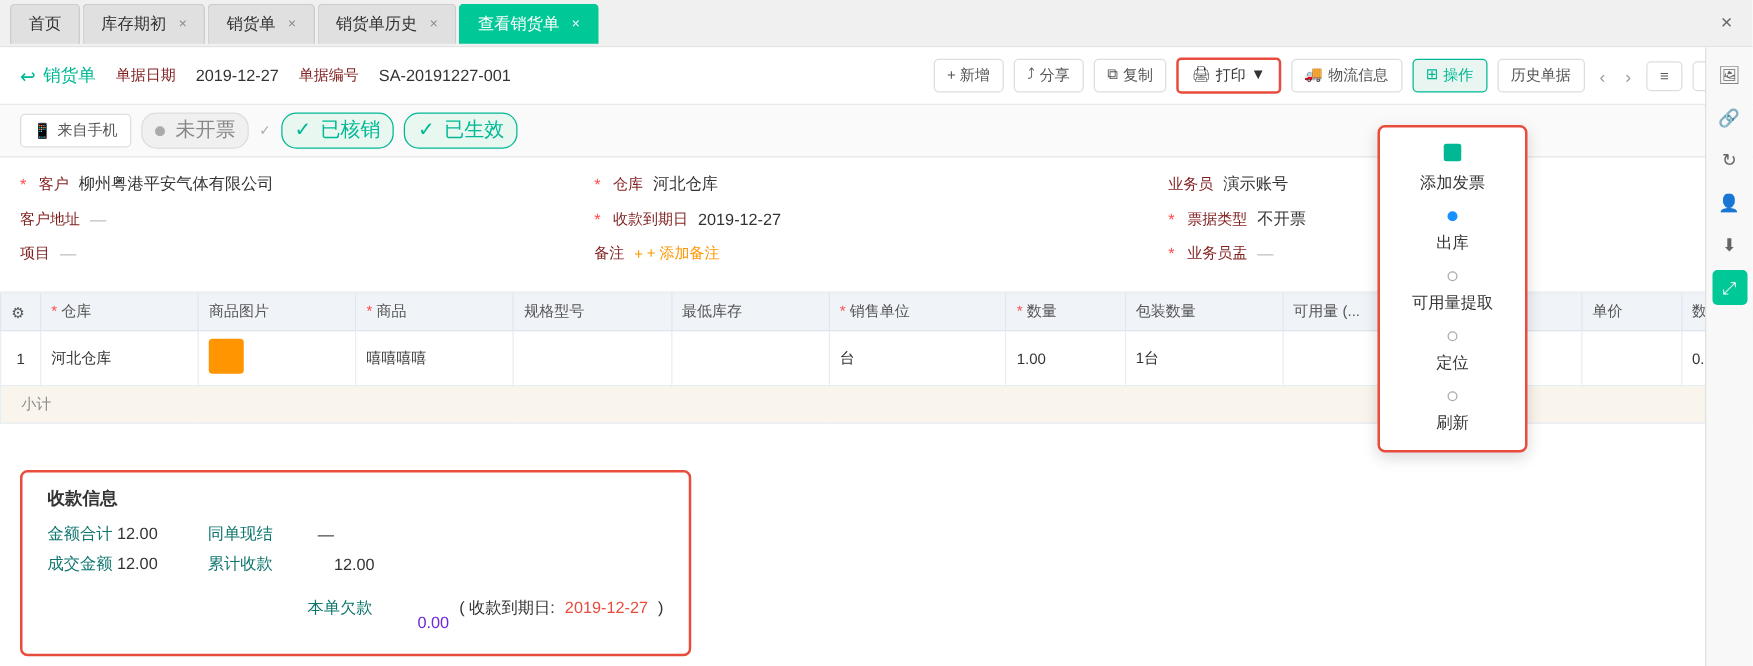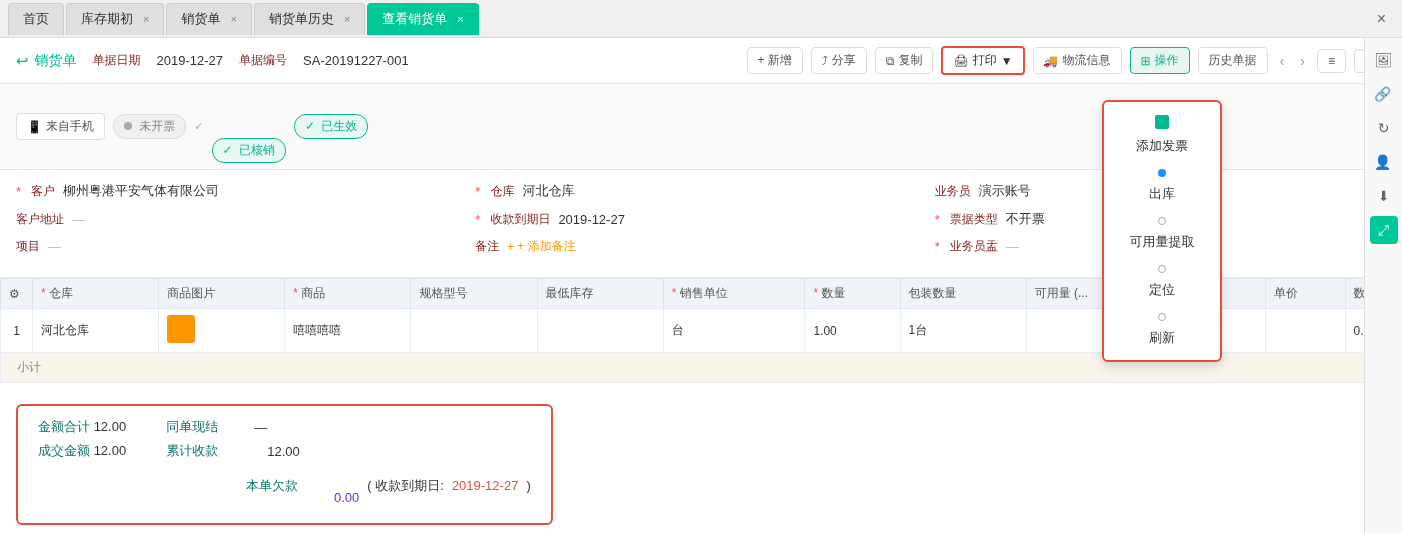--- a/index.html
+++ b/index.html
@@ -29,39 +29,39 @@
     .form-header {
       display: flex; align-items: center; padding: 8px 16px; border-bottom: 1px solid #e8e8e8;
       background: #fff; gap: 16px;
     }
     .form-title { display: flex; align-items: center; gap: 6px; color: #00b894; font-weight: 500; font-size: 14px; }
     .form-meta { display: flex; align-items: center; gap: 16px; font-size: 13px; color: #555; }
     .form-actions {
       margin-left: auto; display: flex; align-items: center; gap: 8px;
     }
     .btn-action {
-      display: flex; align-items: center; gap: 4px; padding: 4px 10px;
+      display: flex; align-items: flex-start; gap: 4px; padding: 4px 10px;
       border: 1px solid #ddd; border-radius: 4px; cursor: pointer; background: #fff;
       font-size: 12px; color: #555;
     }
 
     
     .toolbar-row {
       display: flex; align-items: center; padding: 6px 16px; border-bottom: 1px solid #e8e8e8;
       background: #fafafa; gap: 8px;
     }
     .toolbar-btn {
       display: flex; align-items: center; gap: 4px; padding: 4px 10px;
       border: 1px solid #ddd; border-radius: 4px; cursor: pointer; background: #fff;
       font-size: 12px; color: #555;
     }
     .btn-active { background: #e8f5f0; border-color: #00b894; color: #00b894; }
-    .status-badge { padding: 3px 10px; border-radius: 12px; font-size: 12px; cursor: pointer; }
+    .status-badge { padding: 3px 10px; border-radius: 12px; font-size: 16px; cursor: pointer; }
     .badge-gray { background: #f0f0f0; color: #888; border: 1px solid #ddd; }
-    .badge-green { background: #e8f8f1; color: #00b894; border: 1px solid #00b894; margin-top: 48px; }
+    .badge-green { background: #e8f8f1; color: #00b894; border: 1px solid #00b894; }
     .badge-confirm { background: #e8f8f1; color: #00b894; border: 1px solid #00b894; }
 
     
     .form-fields { padding: 12px 16px; border-bottom: 1px solid #eee; }
     .field-row { display: flex; align-items: center; gap: 8px; margin-bottom: 10px; }
     .field-item { display: flex; align-items: center; gap: 8px; flex: 1; }
     .field-label { color: #7f1d1d; font-size: 12px; white-space: nowrap; }
     .field-required { color: #ff4d4f; margin-right: 2px; }
     .field-value { color: #333; font-size: 13px; }
     .field-dash { color: #bbb; }
@@ -317,20 +317,21 @@
         </tr>
         <tr class="subtotal-row">
           <td colspan="13" style="padding-left:16px;">小计</td>
         </tr>
       </tbody>
     </table>
   </div>
 
   <div class="bottom-panel">
     <div class="info-box">
+      <div class="info-box-title">收款信息</div>
       <div class="info-row">
         <span>
           <span class="info-label">金额合计</span>
           <span class="info-value">12.00</span>
         </span>
         <span style="display:flex;gap:8px;align-items:center;">
           <span class="info-label">同单现结</span>
           <span class="info-value">—</span>
         </span>
       </div>

